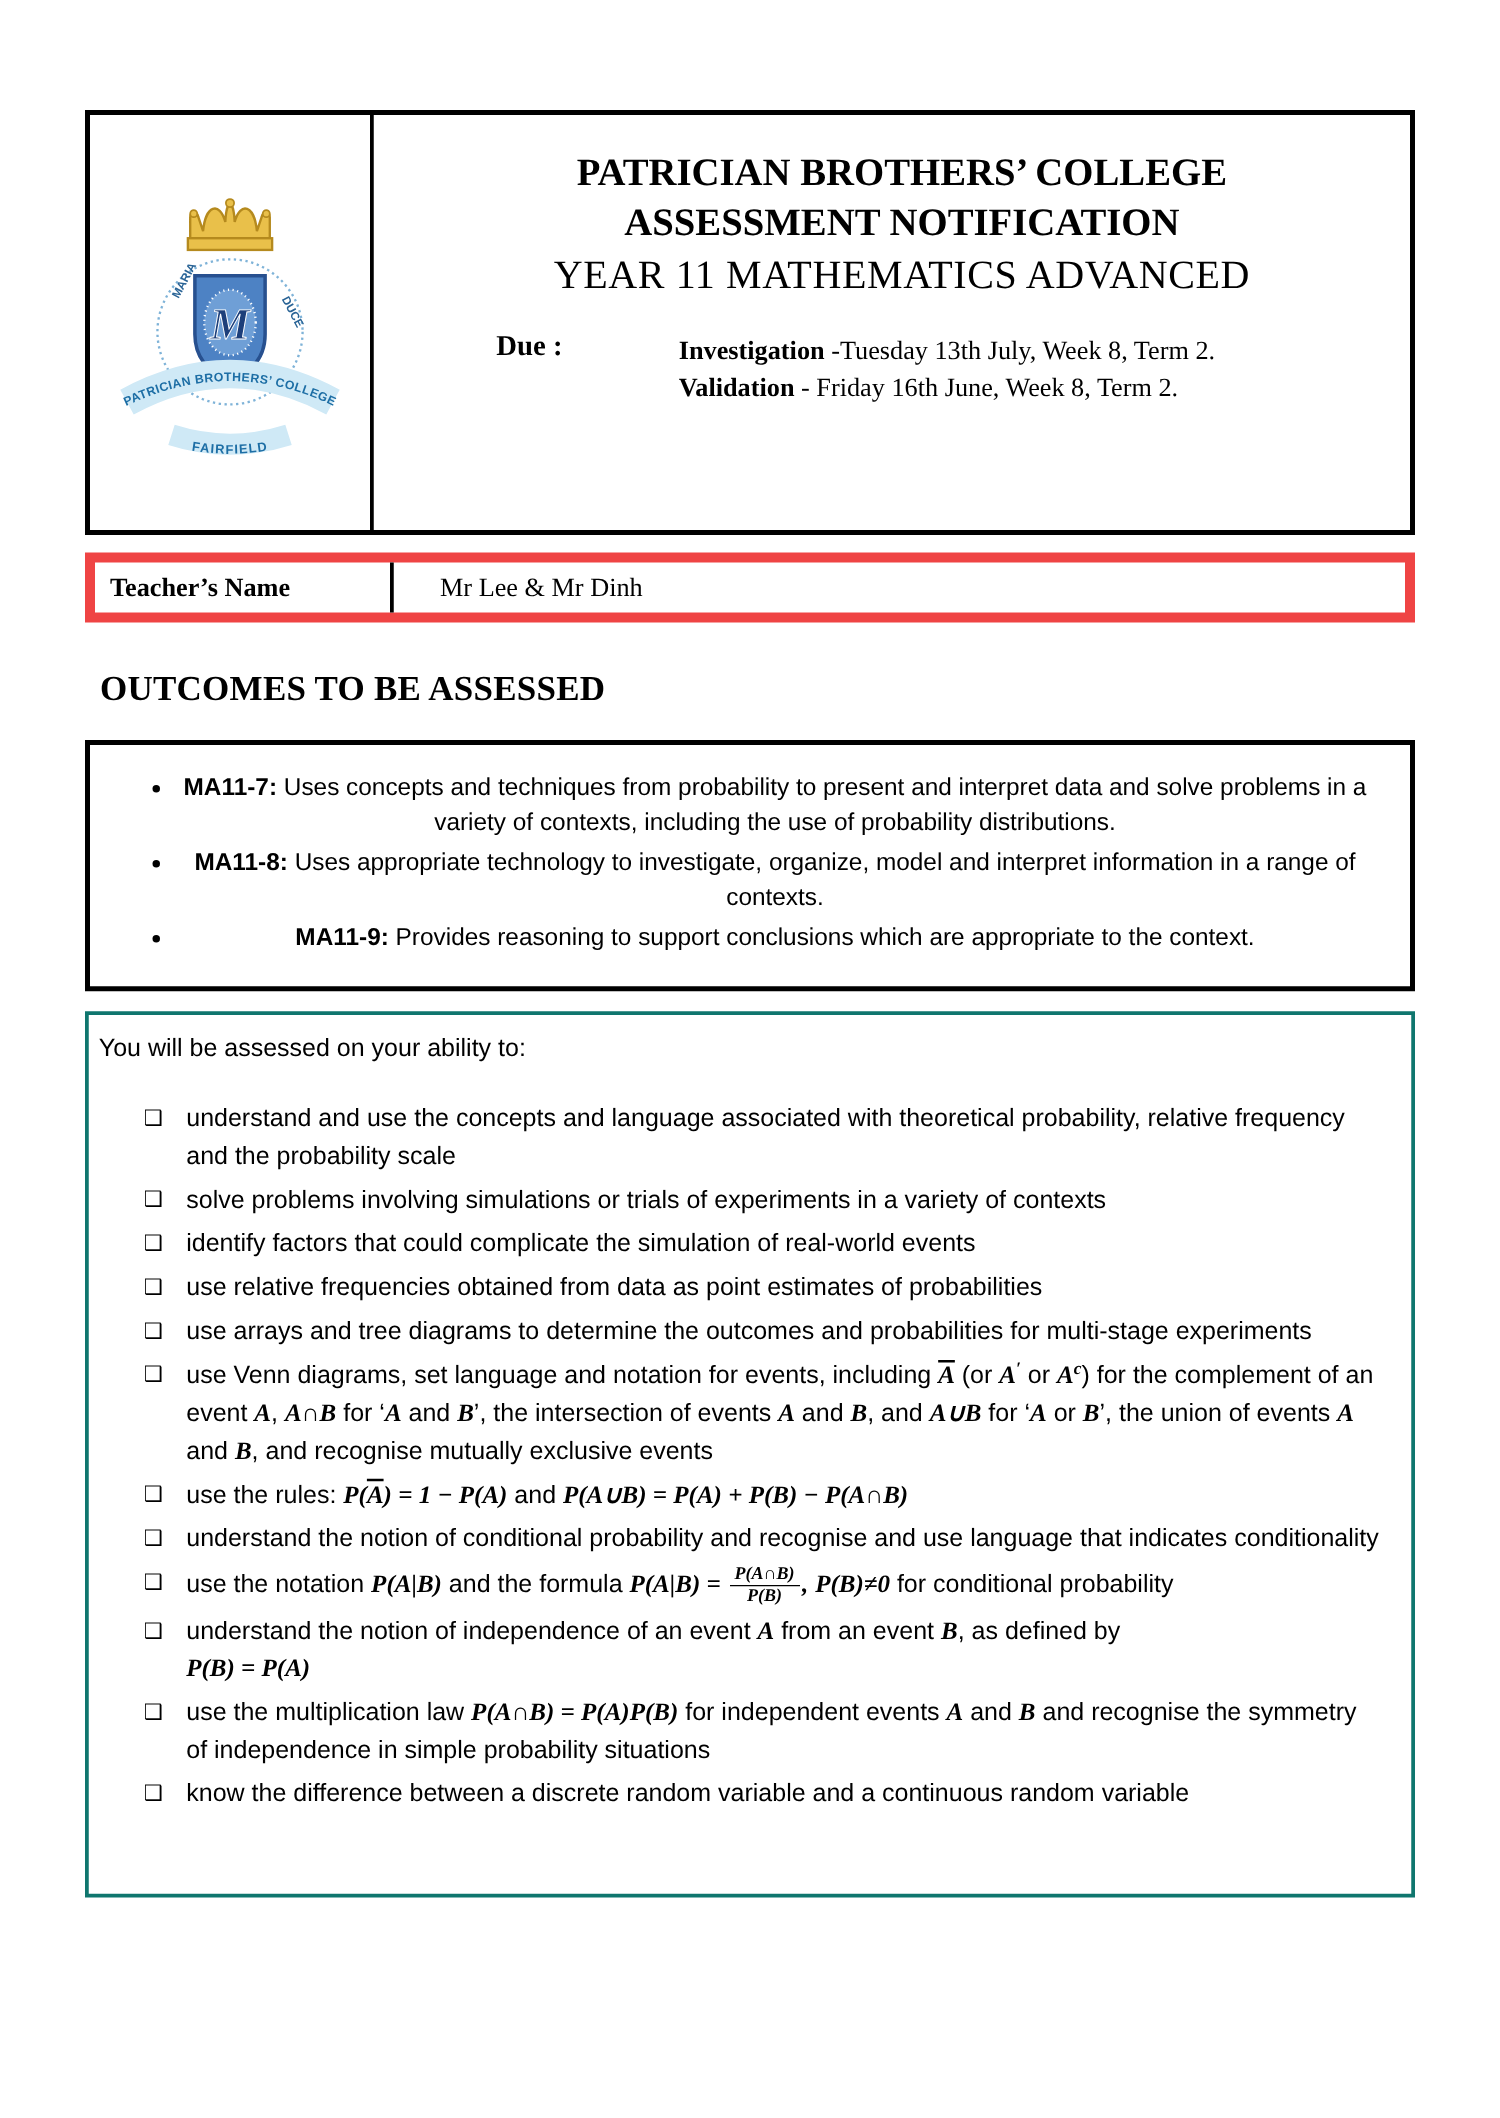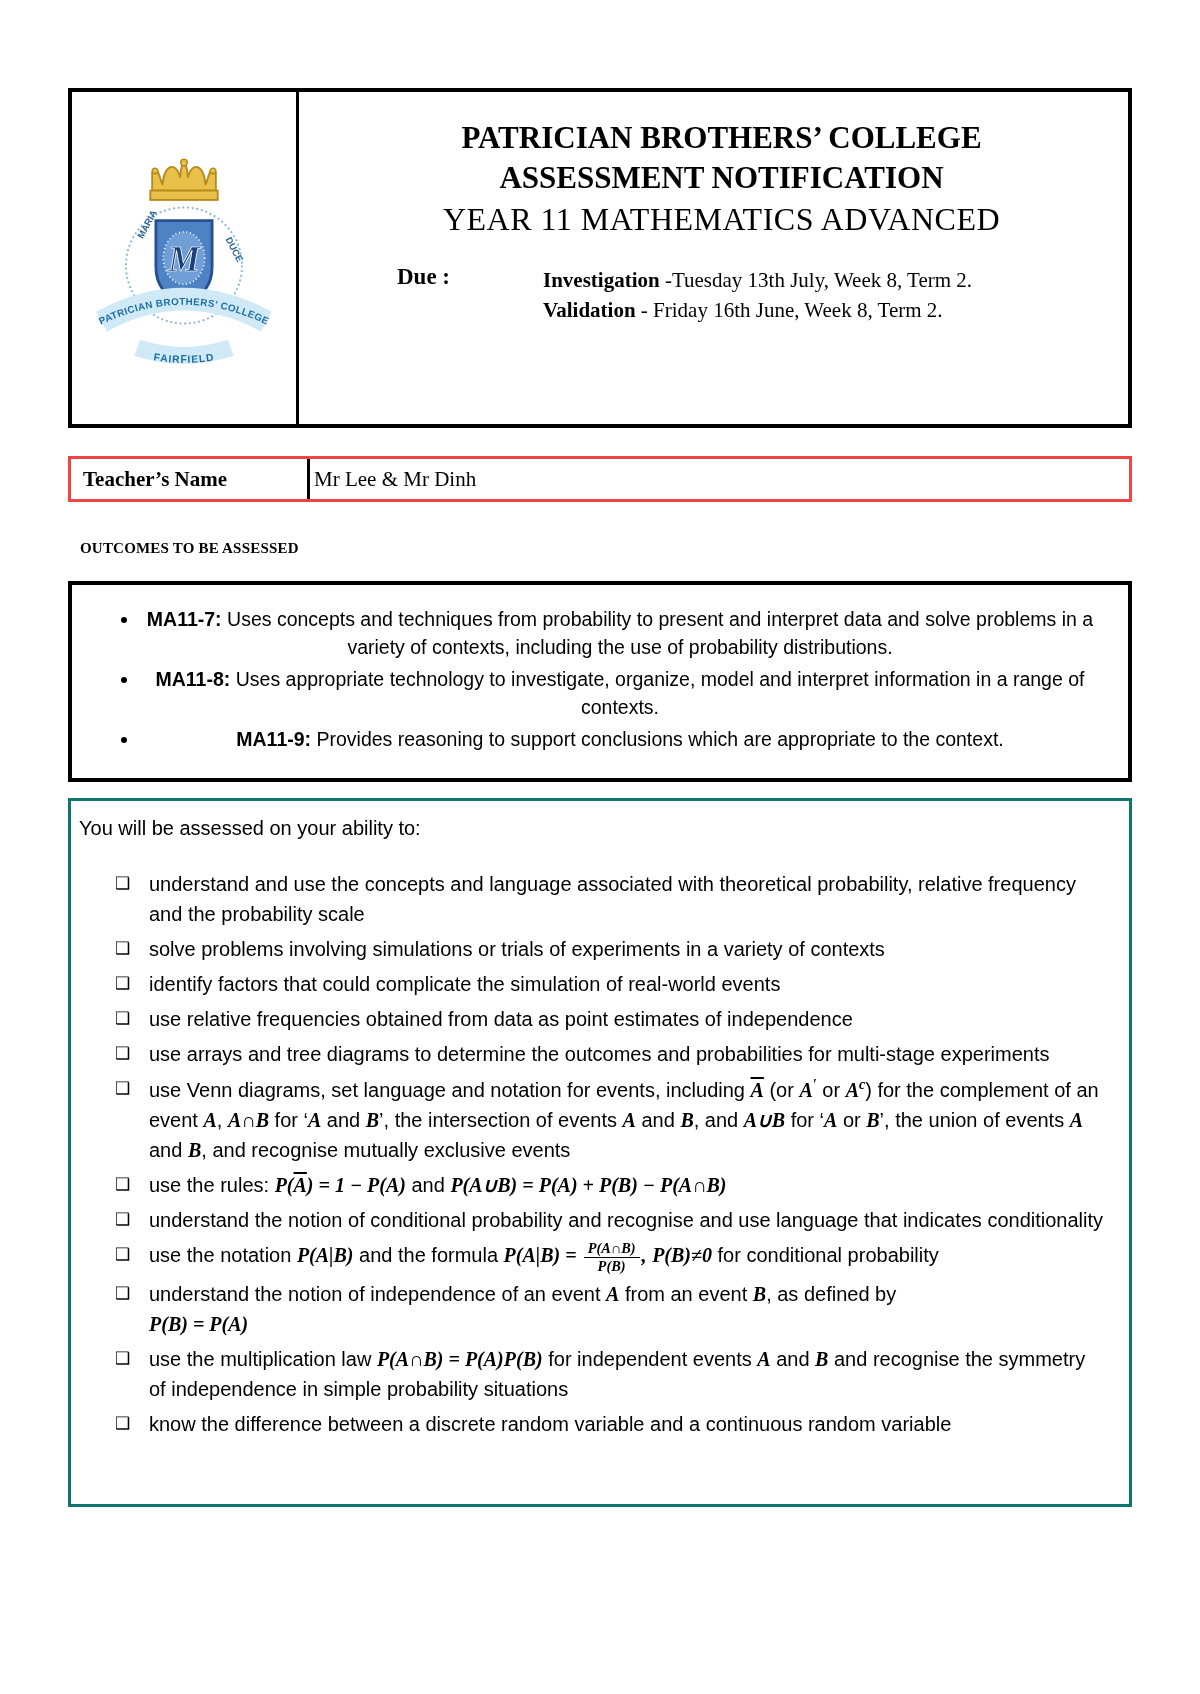--- a/index.html
+++ b/index.html
@@ -36,39 +36,40 @@
   .due-row{display:flex;margin-top:24px;padding-left:62px;}
   .due-label{font-weight:bold;font-size:23px;width:146px;flex:none;}
   .due-lines{font-size:21px;line-height:1.4;padding-top:2px;}
   .due-line b{font-weight:bold;}
   .weight-row{display:flex;margin-top:20px;padding-left:62px;font-size:23px;font-weight:bold;}
   .weight-label{width:146px;flex:none;}
 
   
   .teacher-table{
     display:flex;
-    border:3px solid #ef4444;
-    margin-top:28px;
+    border:8px solid #ef4444;
+    margin-top:14px;
     height:40px;
+    gap:33px;
   }
   .teacher-label{
     width:224px;flex:none;
     border-right:3px solid #000;
     display:flex;align-items:center;
     padding-left:12px;
     font-weight:bold;font-size:21px;
   }
   .teacher-value{
     flex:1;display:flex;align-items:center;
     padding-left:4px;font-size:21px;
   }
 
   
   .section-heading{
-    font-weight:bold;font-size:15px;
+    font-weight:bold;font-size:28px;
     margin:38px 0 0 12px;
     letter-spacing:.2px;
   }
 
   
   .outcomes-box{
     border:4px solid #000;
     margin-top:24px;
     padding:20px 28px 22px 24px;
     font-family:"Liberation Sans", sans-serif;
@@ -209,21 +210,21 @@
           <div class="check-item">
             <span class="checkbox">❑</span>
             <span class="check-text">solve problems involving simulations or trials of experiments in a variety of contexts</span>
           </div>
           <div class="check-item">
             <span class="checkbox">❑</span>
             <span class="check-text">identify factors that could complicate the simulation of real-world events</span>
           </div>
           <div class="check-item">
             <span class="checkbox">❑</span>
-            <span class="check-text">use relative frequencies obtained from data as point estimates of independence</span>
+            <span class="check-text">use relative frequencies obtained from data as point estimates of probabilities</span>
           </div>
           <div class="check-item">
             <span class="checkbox">❑</span>
             <span class="check-text">use arrays and tree diagrams to determine the outcomes and probabilities for multi-stage experiments</span>
           </div>
           <div class="check-item">
             <span class="checkbox">❑</span>
             <span class="check-text">use Venn diagrams, set language and notation for events, including <span class="math bar">A</span> (or <span class="math">A</span><sup class="math">′</sup> or <span class="math">A</span><sup class="math">c</sup>) for the complement of an event <span class="math">A</span>, <span class="math">A∩B</span> for ‘<span class="math">A</span> and <span class="math">B</span>’, the intersection of events <span class="math">A</span> and <span class="math">B</span>, and <span class="math">A∪B</span> for ‘<span class="math">A</span> or <span class="math">B</span>’, the union of events <span class="math">A</span> and <span class="math">B</span>, and recognise mutually exclusive events</span>
           </div>
           <div class="check-item">

